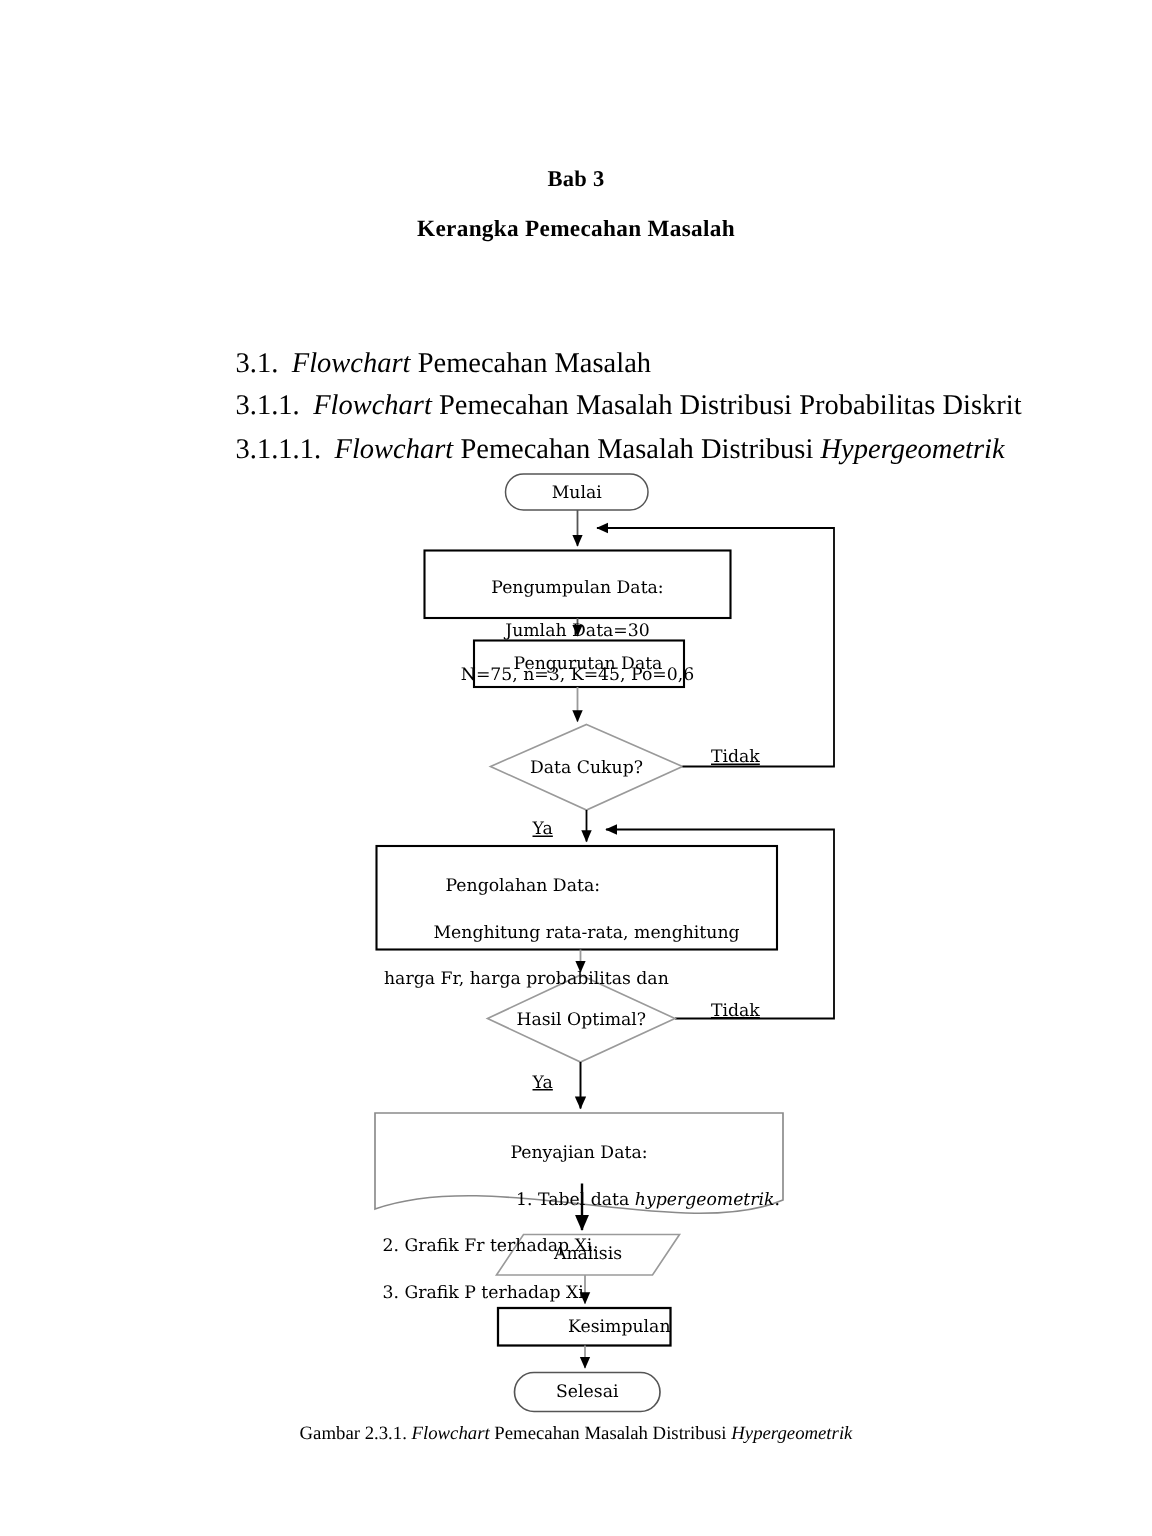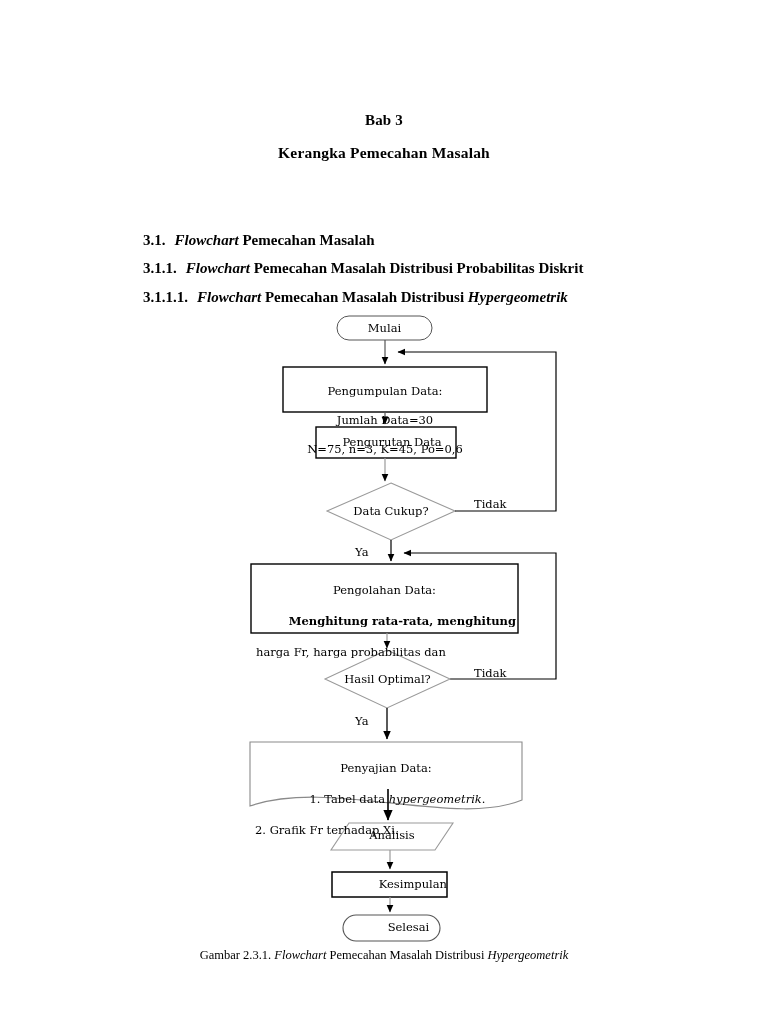--- a/index.html
+++ b/index.html
@@ -24,23 +24,23 @@
     text-align: center;
     font-weight: bold;
     font-size: 15px;
     letter-spacing: 0.2px;
   }
   #bab-label { top: 112px; }
   #chapter-name { top: 144px; font-size: 15.5px; }
 
   .section-heading {
     position: absolute;
-    left: 143px;
-    font-size: 15px;
-    font-weight: bold;
+    left: 157px;
+    font-size: 19px;
+    font-weight: normal;
     white-space: nowrap;
   }
   #sec-1 { top: 232px; }
   #sec-2 { top: 260px; }
   #sec-3 { top: 289px; }
   .section-heading .num { margin-right: 9px; }
   .section-heading .it { font-style: italic; }
 
   
   #figure-caption {
@@ -74,20 +74,21 @@
     white-space: pre-line;
     pointer-events: none;
   }
   .node-text .it { font-style: italic; }
 
   .edge-label {
     position: absolute;
     font-family: "DejaVu Serif", "Liberation Serif", serif;
     font-size: 11.5px;
     color: #000;
+    text-decoration: underline;
   }
 </style>
 </head>
 <body>
 
 <div class="chapter-title" id="bab-label">Bab 3</div>
 
 <div class="chapter-title" id="chapter-name">Kerangka Pemecahan Masalah</div>
 
 <div class="section-heading" id="sec-1">
@@ -162,38 +163,39 @@
   <div>Pengumpulan Data:</div>
   <div>Jumlah Data=30</div>
   <div>N=75, n=3, K=45, Po=0,6</div>
 </div>
 
 <div class="node-text" style="left:316px; top:435px; width:152px;">Pengurutan Data</div>
 
 <div class="node-text" style="left:327px; top:504px; width:128px;">Data Cukup?</div>
 
 <div class="node-text" style="left:253px; top:567px; width:263px; line-height:15.5px;">
-  <div style="text-align:center;">Pengolahan Data:</div>
-  <div style="text-align:right; padding-left:13px;font-weight:bold;">Menghitung rata-rata, menghitung</div>
+  <div style="text-align:left;margin-left:44px;">Pengolahan Data:</div>
+  <div style="text-align:center; padding-left:13px;">Menghitung rata-rata, menghitung</div>
   <div style="text-align:left; padding-left:3px;">harga Fr, harga probabilitas dan</div>
 </div>
 
 <div class="node-text" style="left:325px; top:672px; width:125px;">Hasil Optimal?</div>
 
 <div class="node-text" style="left:252px; top:745px; width:268px; line-height:15.5px;">
   <div style="text-align:center;">Penyajian Data:</div>
-  <div style="text-align:center; padding-left:3px;margin-left:20px;"><span>1. Tabel data </span><span class="it">hypergeometrik</span><span>.</span></div>
+  <div style="text-align:right; padding-left:3px;margin-left:20px;"><span>1. Tabel data </span><span class="it">hypergeometrik</span><span>.</span></div>
   <div style="text-align:left; padding-left:3px;">2. Grafik Fr terhadap Xi.</div>
+  <div style="text-align:left; padding-left:3px;">3. Grafik P terhadap Xi.</div>
 </div>
 
 <div class="node-text" style="left:331px; top:828px; width:122px;">Analisis</div>
 
 <div class="node-text" style="left:332px; top:877px; width:115px;text-align:right;">Kesimpulan</div>
 
-<div class="node-text" style="left:343px; top:920px; width:97px;padding-left:17px;">Selesai</div>
+<div class="node-text" style="left:343px; top:920px; width:97px;">Selesai</div>
 
 <div class="edge-label" style="left:474px; top:497px;">Tidak</div>
 <div class="edge-label" style="left:355px; top:545px;">Ya</div>
 <div class="edge-label" style="left:474px; top:666px;">Tidak</div>
 <div class="edge-label" style="left:355px; top:714px;">Ya</div>
 
 <div id="figure-caption">
   <span>Gambar 2.3.1.</span>
   <span class="it">Flowchart</span><span> Pemecahan Masalah Distribusi </span><span class="it">Hypergeometrik</span>
 </div>

